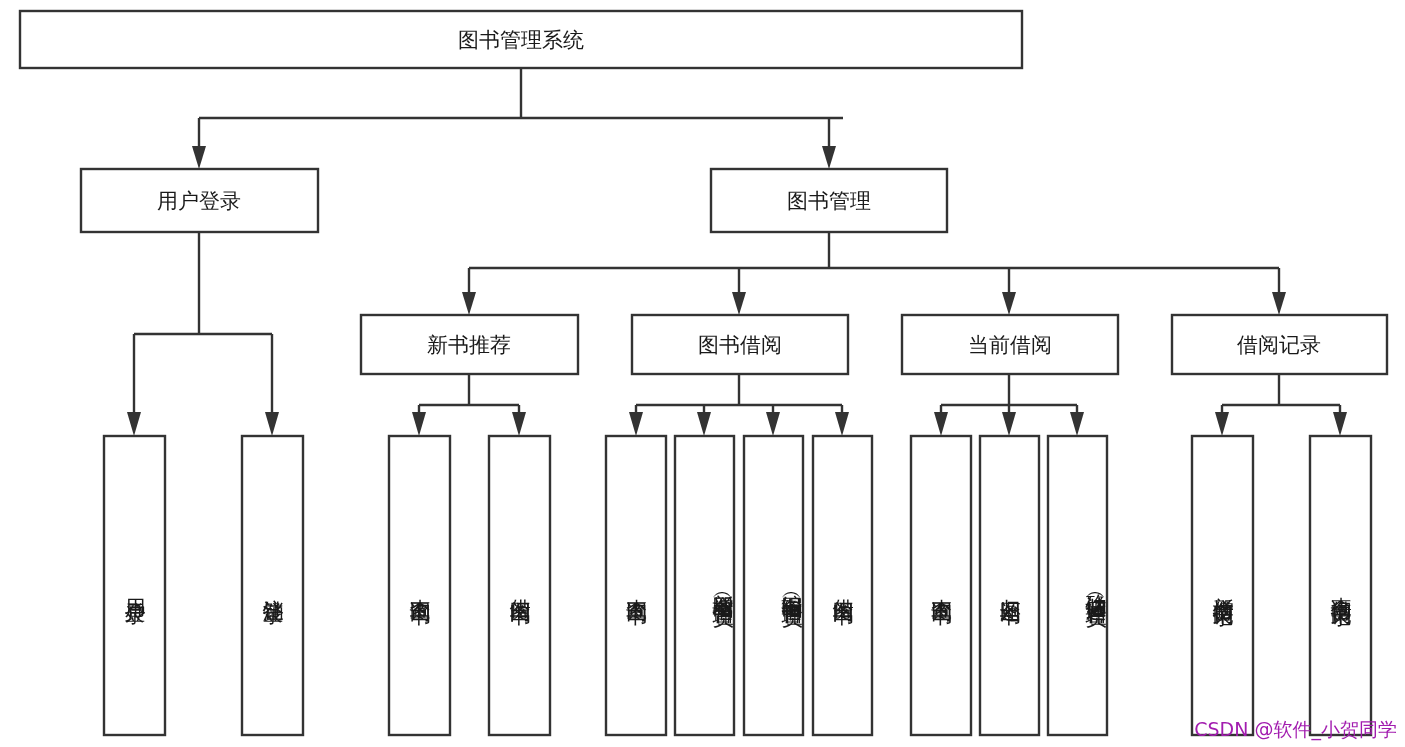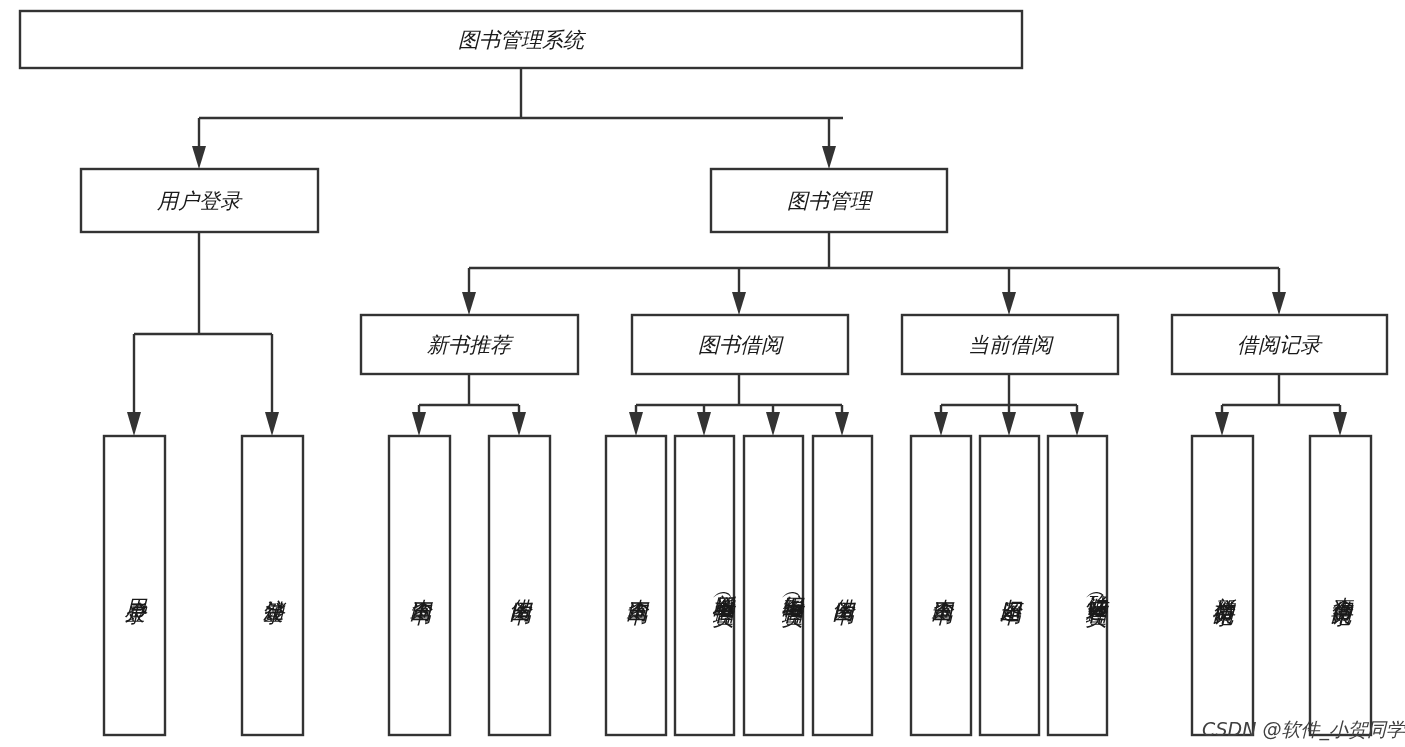--- a/index.html
+++ b/index.html
@@ -11,21 +11,20 @@
     width: 1405px;
     height: 747px;
     font-family: "DejaVu Sans", "Liberation Sans", sans-serif;
     overflow: hidden;
   }
   #diagram-root {
     position: relative;
     width: 1405px;
     height: 747px;
     background: #ffffff;
-    font-style: italic;
   }
   svg.flow {
     position: absolute;
     left: 0;
     top: 0;
     width: 1405px;
     height: 747px;
   }
   .node-box {
     fill: #ffffff;
@@ -57,25 +56,25 @@
     font-size: 21px;
     line-height: 1.12;
     color: #1a1a1a;
     letter-spacing: 2px;
     text-align: center;
     white-space: nowrap;
     user-select: none;
   }
   .watermark {
     position: absolute;
-    right: 0;
+    right: 8px;
     bottom: 4px;
     font-family: "DejaVu Sans", "Liberation Sans", sans-serif;
     font-size: 19px;
-    color: #404040;
+    color: #a21caf;
     white-space: nowrap;
     user-select: none;
   }
 </style>
 </head>
 <body>
 
 <div id="diagram-root">
 
   <svg class="flow" viewBox="0 0 1405 747" xmlns="http://www.w3.org/2000/svg">

